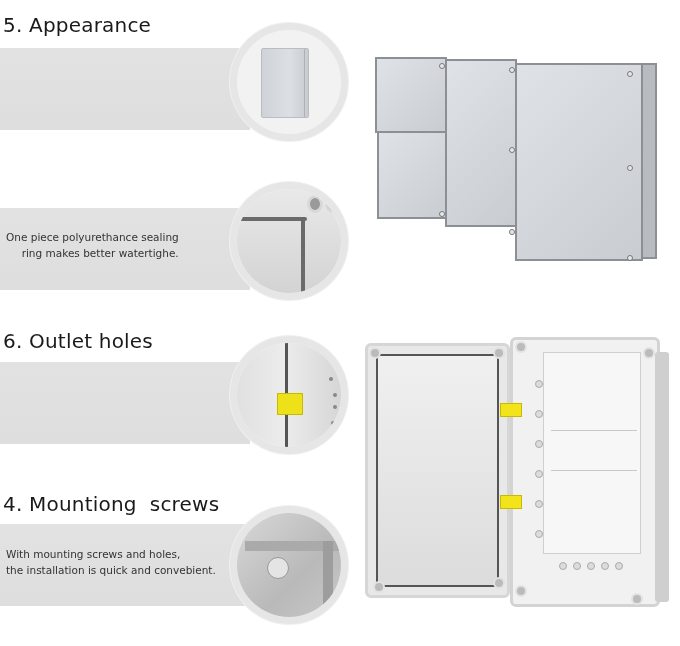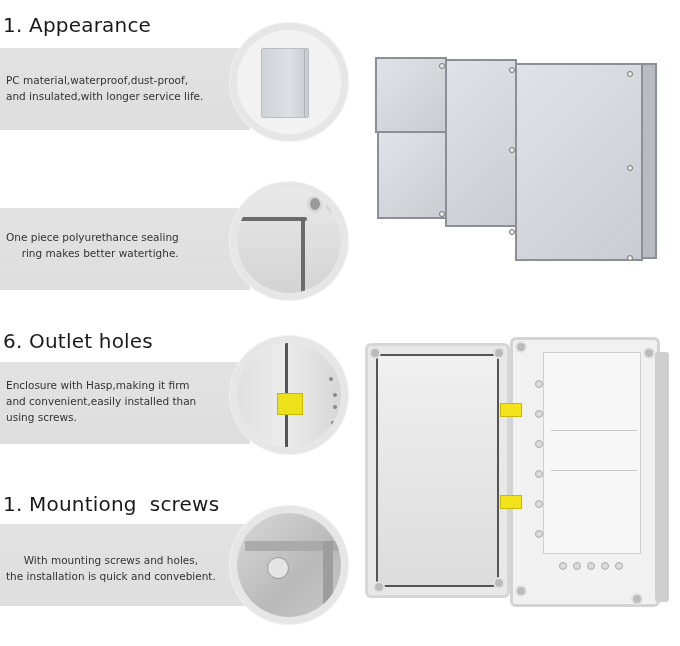--- a/index.html
+++ b/index.html
@@ -67,24 +67,22 @@
     .body-inner { position: absolute; left: 30px; top: 12px; right: 16px; bottom: 50px; border: 1px solid #cfcfcf; background: #f7f7f7; }
     .rib { position: absolute; left: 38px; right: 20px; height: 1px; background: #c9c9c9; }
     .clip { position: absolute; left: 135px; width: 22px; height: 14px; background: #f2e31a; border: 1px solid #c9ba00; }
     .corner { position: absolute; width: 12px; height: 12px; border-radius: 50%; background: #bbb; border: 2px solid #e2e2e2; }
     .gland { position: absolute; width: 8px; height: 8px; border-radius: 50%; background: #dcdcdc; border: 1px solid #aaa; }
   </style>
 </head>
 <body>
 
 <div class="feature" style="top:0;height:140px;">
-  <div class="feature-title" style="top:13px;">1. Appearance</div>
+  <div class="feature-title" style="top:13px;">5. Appearance</div>
   <div class="feature-band" style="top:48px;"></div>
-  <div class="feature-desc" style="top:72px;">PC material,waterproof,dust-proof,
-and insulated,with longer service life.</div>
   <div class="circle" style="left:230px;top:23px;">
     <div class="mini-box"></div>
   </div>
 </div>
 
 <div class="feature" style="top:160px;height:140px;">
   <div class="feature-band" style="top:48px;"></div>
   <div class="feature-desc" style="top:69px;text-align:right;">One piece polyurethance sealing
 ring makes better watertighe.</div>
   <div class="circle" style="left:230px;top:22px;">
@@ -92,38 +90,35 @@
     <div class="seal-line1"></div>
     <div class="seal-line2"></div>
     <div class="seal-hole" style="left:70px;top:6px;"></div>
     <div class="seal-hole" style="left:88px;top:6px;"></div>
   </div>
 </div>
 
 <div class="feature" style="top:320px;height:140px;">
   <div class="feature-title" style="top:9px;">6. Outlet holes</div>
   <div class="feature-band" style="top:42px;"></div>
-  <div class="feature-desc" style="top:57px;">Enclosure with Hasp,making it firm
-and convenient,easily installed than
-using screws.</div>
   <div class="circle" style="left:230px;top:16px;">
     <div class="hasp-bg"></div>
     <div class="hasp-line"></div>
     <div class="hasp-yellow"></div>
     <div class="hasp-dot" style="left:92px;top:34px;"></div>
     <div class="hasp-dot" style="left:96px;top:50px;"></div>
     <div class="hasp-dot" style="left:96px;top:62px;"></div>
     <div class="hasp-dot" style="left:94px;top:78px;"></div>
   </div>
 </div>
 
 <div class="feature" style="top:480px;height:160px;">
-  <div class="feature-title" style="top:12px;">1. Mountiong  screws</div>
+  <div class="feature-title" style="top:12px;">4. Mountiong  screws</div>
   <div class="feature-band" style="top:44px;"></div>
-  <div class="feature-desc" style="top:72px;text-align:center;">With mounting screws and holes,
+  <div class="feature-desc" style="top:66px;">With mounting screws and holes,
 the installation is quick and convebient.</div>
   <div class="circle" style="left:230px;top:26px;">
     <div class="screw-bg"></div>
     <div class="screw-frame"></div>
     <div class="screw-frame2"></div>
     <div class="screw-head"></div>
   </div>
 </div>
 
 <div class="prod1">

